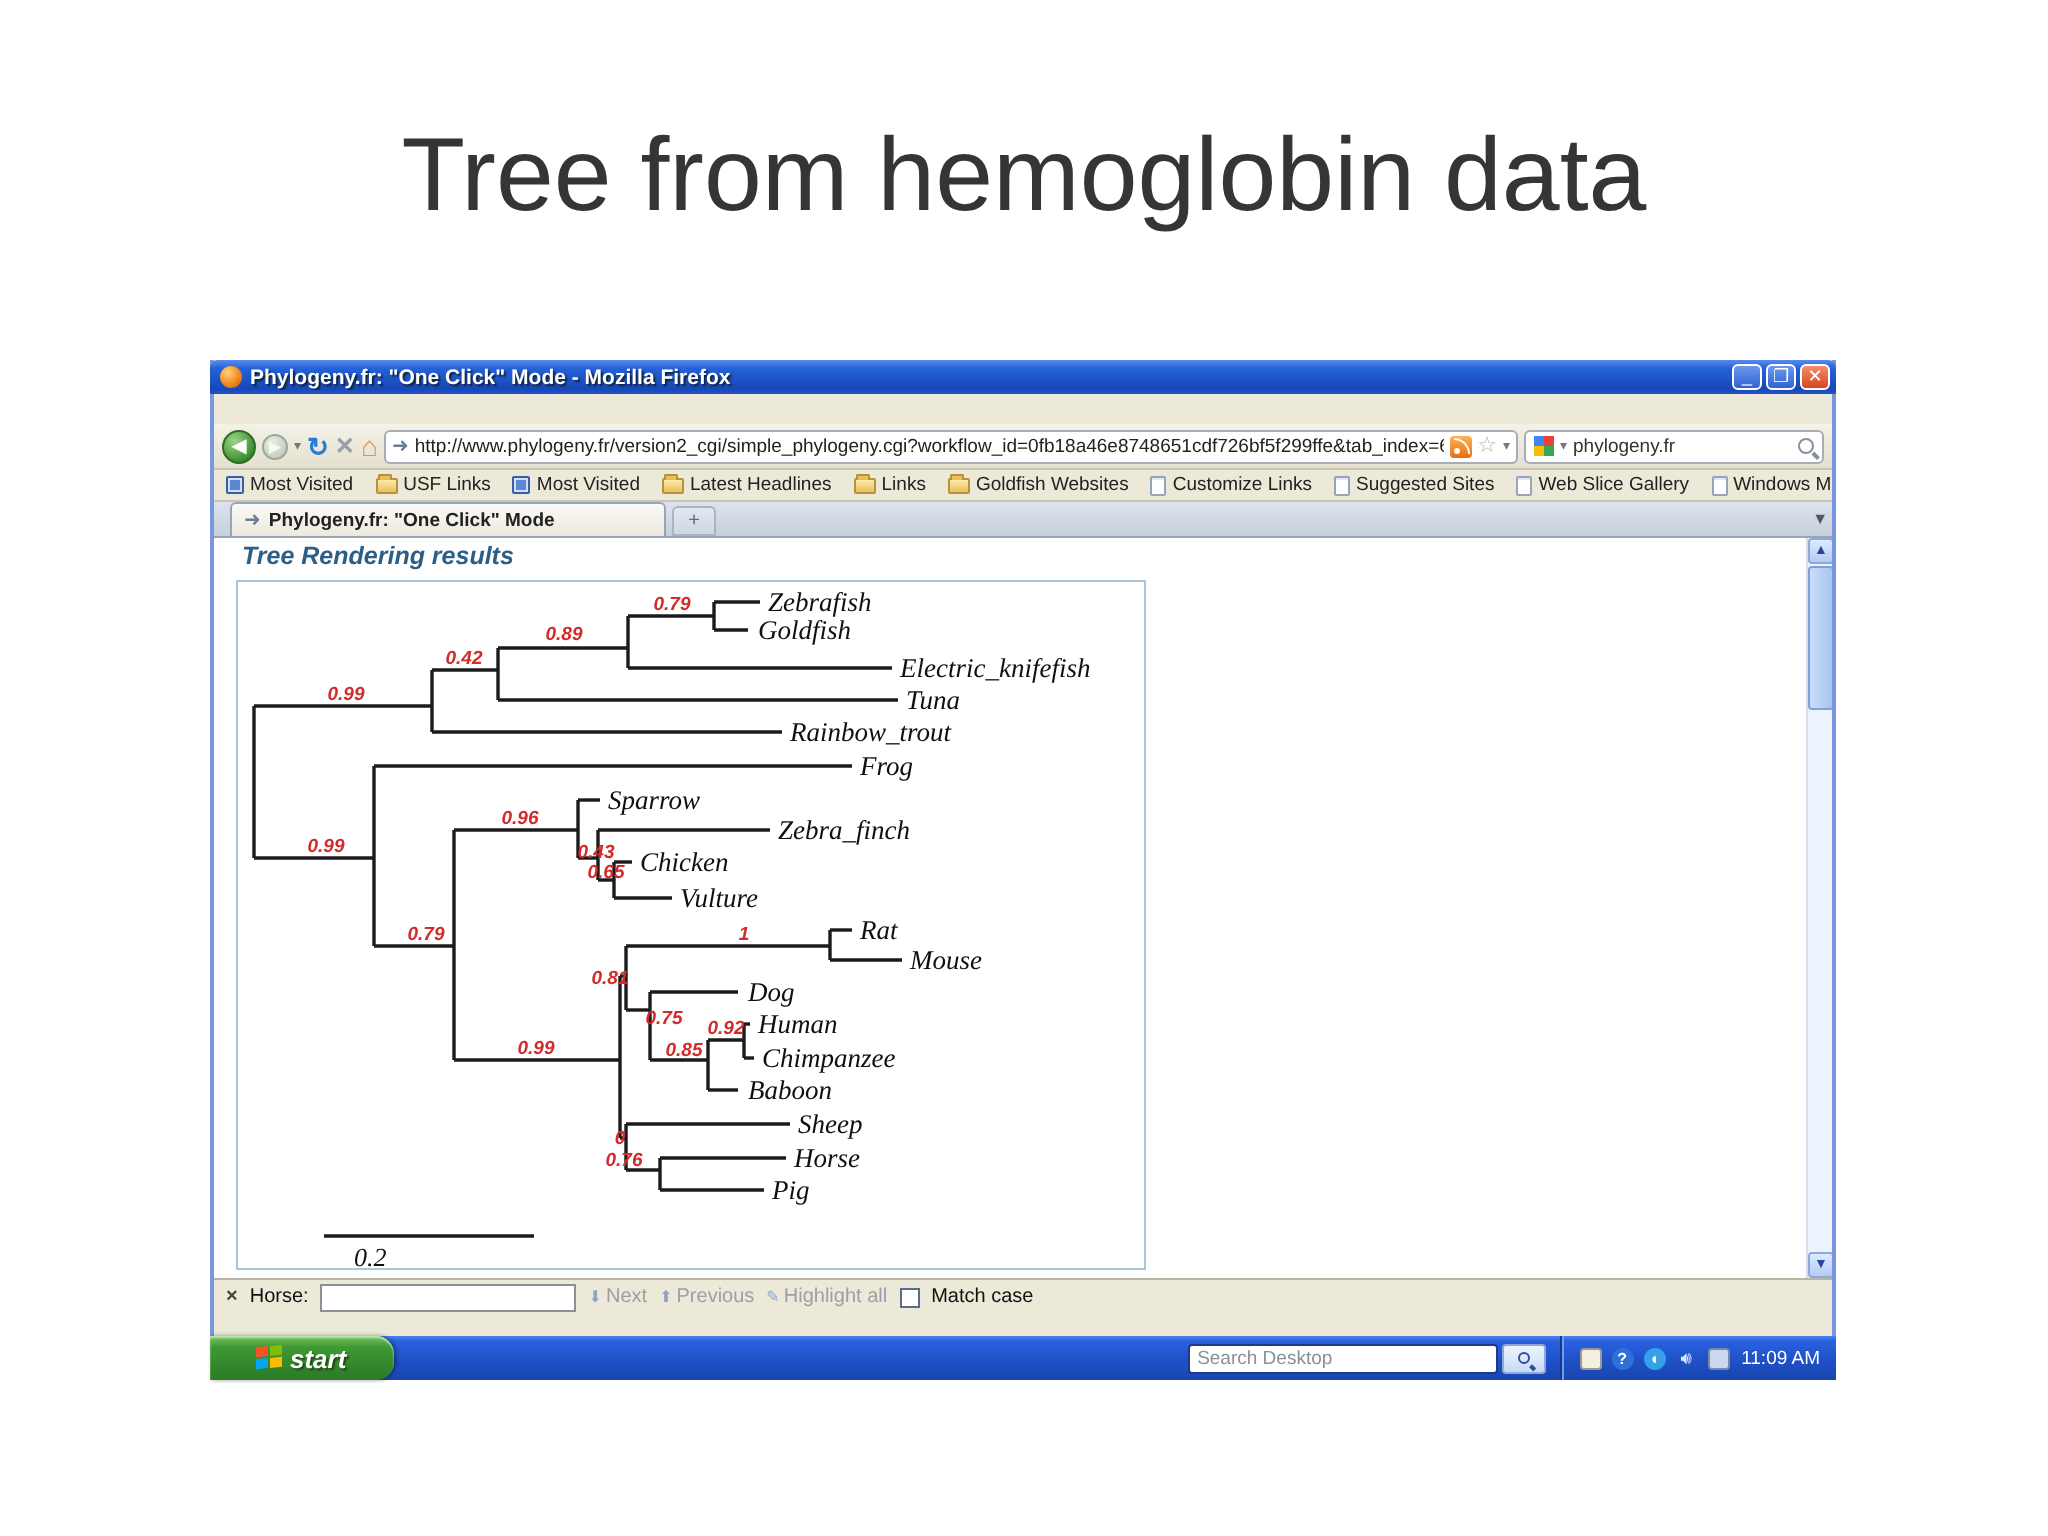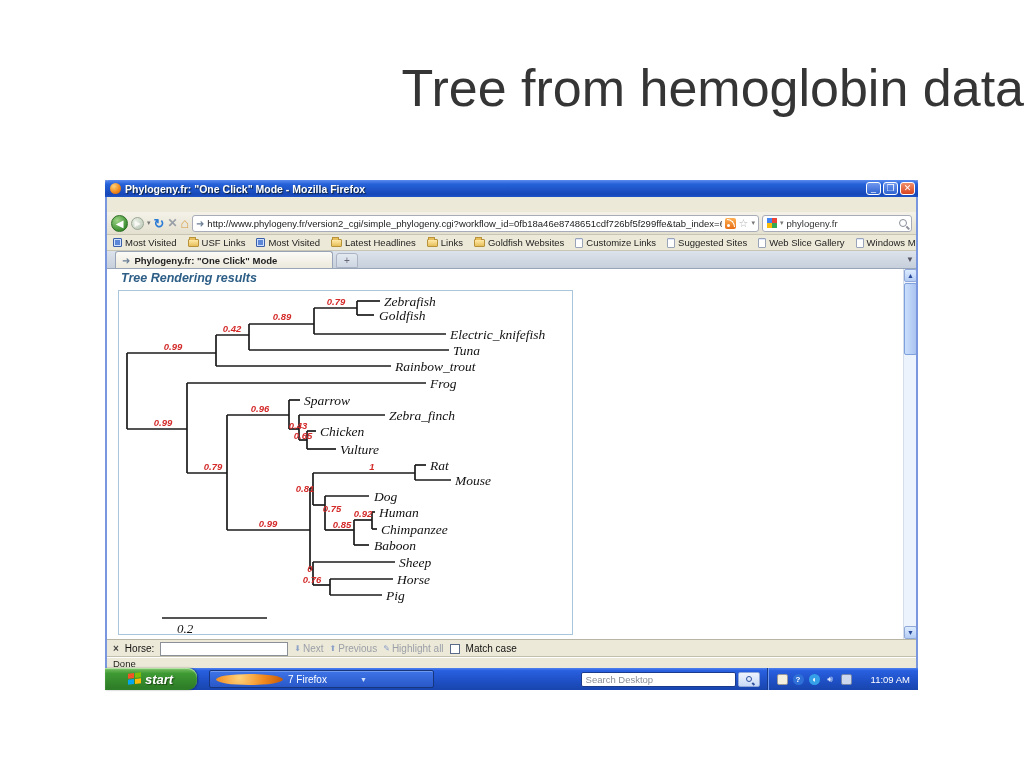--- a/index.html
+++ b/index.html
@@ -1,20 +1,20 @@
 <!DOCTYPE html>
 <html><head>
 <meta charset="utf-8">
 <style>
   * { margin:0; padding:0; box-sizing:border-box; }
   html,body { width:1024px; height:768px; background:#fff; font-family:"Liberation Sans",sans-serif; overflow:hidden; }
   #screen { position:relative; width:1024px; height:768px; background:#fff; }
 
   
-  #slide-title { position:absolute; left:0; top:58px; width:1024px; text-align:right;
+  #slide-title { position:absolute; left:0; top:58px; width:1024px; text-align:center;
     font-size:52px; color:#353535; letter-spacing:0; font-weight:400; }
 
   
   #shot { position:absolute; left:105px; top:180px; width:813px; height:510px; font-size:10px; }
   #win { position:absolute; left:0; top:0; width:813px; height:488px; background:#ECE9D8;
          border-left:2px solid #7A96DF; border-right:2px solid #7A96DF; }
 
   
   #titlebar { position:absolute; left:-2px; top:0; width:813px; height:17px;
     background:linear-gradient(180deg,#5A8BEF 0%,#2561d8 25%,#1747B8 85%,#1E54C8 100%);
@@ -142,21 +142,21 @@
   .mag2 { width:6px; height:6px; border:1.5px solid #2d4f9e; border-radius:50%; position:relative; }
   .mag2::after { content:""; position:absolute; width:3px; height:1.5px; background:#2d4f9e; left:5px; top:6px; transform:rotate(45deg); }
   #tray { margin-left:8px; height:22px; display:flex; align-items:center; gap:5px; padding:0 8px 0 8px;
     border-left:1px solid #6f9af0; box-shadow:-1px 0 0 #16398a; }
   .tr-ic { width:11px; height:11px; border-radius:2px; font-size:8px; line-height:11px; text-align:center; color:#fff; }
   .tr-doc { background:#f4f0e0; border:1px solid #999; }
   .tr-q { background:#2f6fd8; border-radius:50%; font-weight:bold; }
   .tr-b { background:#35a0e8; border-radius:50%; }
   .tr-spk { background:transparent; color:#dce8ff; font-size:9px; }
   .tr-net { background:#cdd8ee; border:1px solid #7788aa; }
-  #clock { color:#fff; font-size:9.5px; margin-left:14px; white-space:nowrap; }
+  #clock { color:#fff; font-size:9.5px; margin-left:1px; white-space:nowrap; }
 </style>
 </head>
 <body>
 
 <div id="screen">
 
   <div id="slide-title">Tree from hemoglobin data</div>
 
   <div id="shot">
     <div id="win">
@@ -368,40 +368,32 @@
             <span>Previous</span>
           </span>
         <span class="fb-dis">
             <span class="fb-arrow">✎</span>
             <span>Highlight all</span>
           </span>
         <span class="fb-check"></span>
         <span class="fb-mc">Match case</span>
       </div>
 
-      <div id="statusbar">
-        <span>Done</span>
-      </div>
     </div>
 
     <div id="taskbar">
       <div id="startbtn">
         <span class="winflag">
             <i></i>
             <i></i>
             <i></i>
             <i></i>
           </span>
         <span>start</span>
       </div>
-      <div id="task-ff">
-        <span class="ff-dot"></span>
-        <span>7 Firefox</span>
-        <span class="drop">▼</span>
-      </div>
       <div id="tb-search">Search Desktop</div>
       <div id="tb-magbtn">
           <span class="mag2"></span>
         </div>
       <div id="tray">
         <span class="tr-ic tr-doc"></span>
         <span class="tr-ic tr-q">?</span>
         <span class="tr-ic tr-b">◖</span>
         <span class="tr-ic tr-spk">🔊︎</span>
         <span class="tr-ic tr-net"></span>

